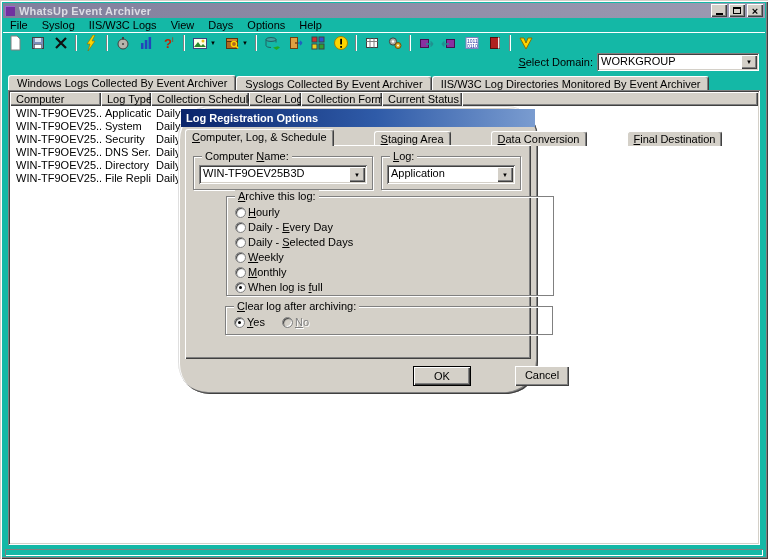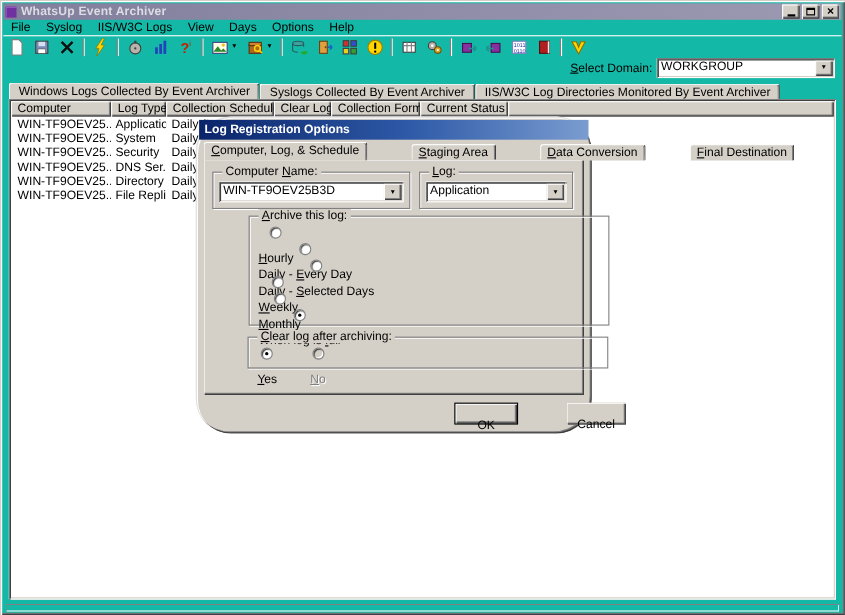--- a/index.html
+++ b/index.html
@@ -75,27 +75,27 @@
   .dtab.active { height:17px; position:relative; z-index:3; }
   .dlg-page { position:absolute; left:7px; top:39px; width:346px; height:214px; background:#d4d0c8; z-index:2;
     box-shadow: inset 1px 1px 0 #fff, inset -1px -1px 0 #404040, inset -2px -2px 0 #808080; }
   .grp { position:absolute; border:1px solid #808080; box-shadow: inset 1px 1px 0 #fff, 1px 1px 0 #fff; }
   .grp-label { position:absolute; top:-7px; left:8px; background:#d4d0c8; padding:0 3px; white-space:nowrap; }
   .grp-computer { left:8px; top:11px; width:180px; height:34px; }
   .grp-log { left:196px; top:11px; width:140px; height:34px; }
   .grp-archive { left:8px; top:51px; width:328px; height:100px;margin-left:33px; }
   .grp-clear { left:8px; top:161px; width:328px; height:29px;margin-left:32px; }
   .cn-combo { left:5px; top:8px; right:5px; height:19px; }
-  .radio-row { position:absolute; display:flex; align-items:center; gap:12px; height:12px;flex-direction:column; }
+  .radio-row { position:absolute; display:flex; align-items:center; gap:2px; height:12px; }
   .radio { width:11px; height:11px; border-radius:50%; background:#fff; position:relative; flex:0 0 auto;
     border:1px solid #808080; box-shadow: inset 1px 1px 1px #404040, inset -1px -1px 0 #fff; }
   .radio.checked::after { content:""; position:absolute; left:3px; top:3px; width:3px; height:3px; border-radius:50%; background:#000; }
   .radio.disabled { background:#d4d0c8; }
   .rlabel.disabled { color:#808080; text-shadow:1px 1px 0 #fff; }
-  .dlg-btn { position:absolute; top:260px; height:20px; background:#d4d0c8; text-align:center; padding-top:14px;
+  .dlg-btn { position:absolute; top:260px; height:20px; background:#d4d0c8; text-align:center; padding-top:3px;
     box-shadow: inset 1px 1px 0 #fff, inset -1px -1px 0 #404040, inset -2px -2px 0 #808080; }
   .dlg-btn.default { border:1px solid #000;
     box-shadow: inset 1px 1px 0 #fff, inset -1px -1px 0 #404040, inset -2px -2px 0 #808080; }
   .btn-ok { left:235px; width:58px; }
   .btn-cancel { left:301px; width:54px;margin-left:36px; }
   u { text-decoration:underline; }
 </style>
 </head>
 <body>
 

